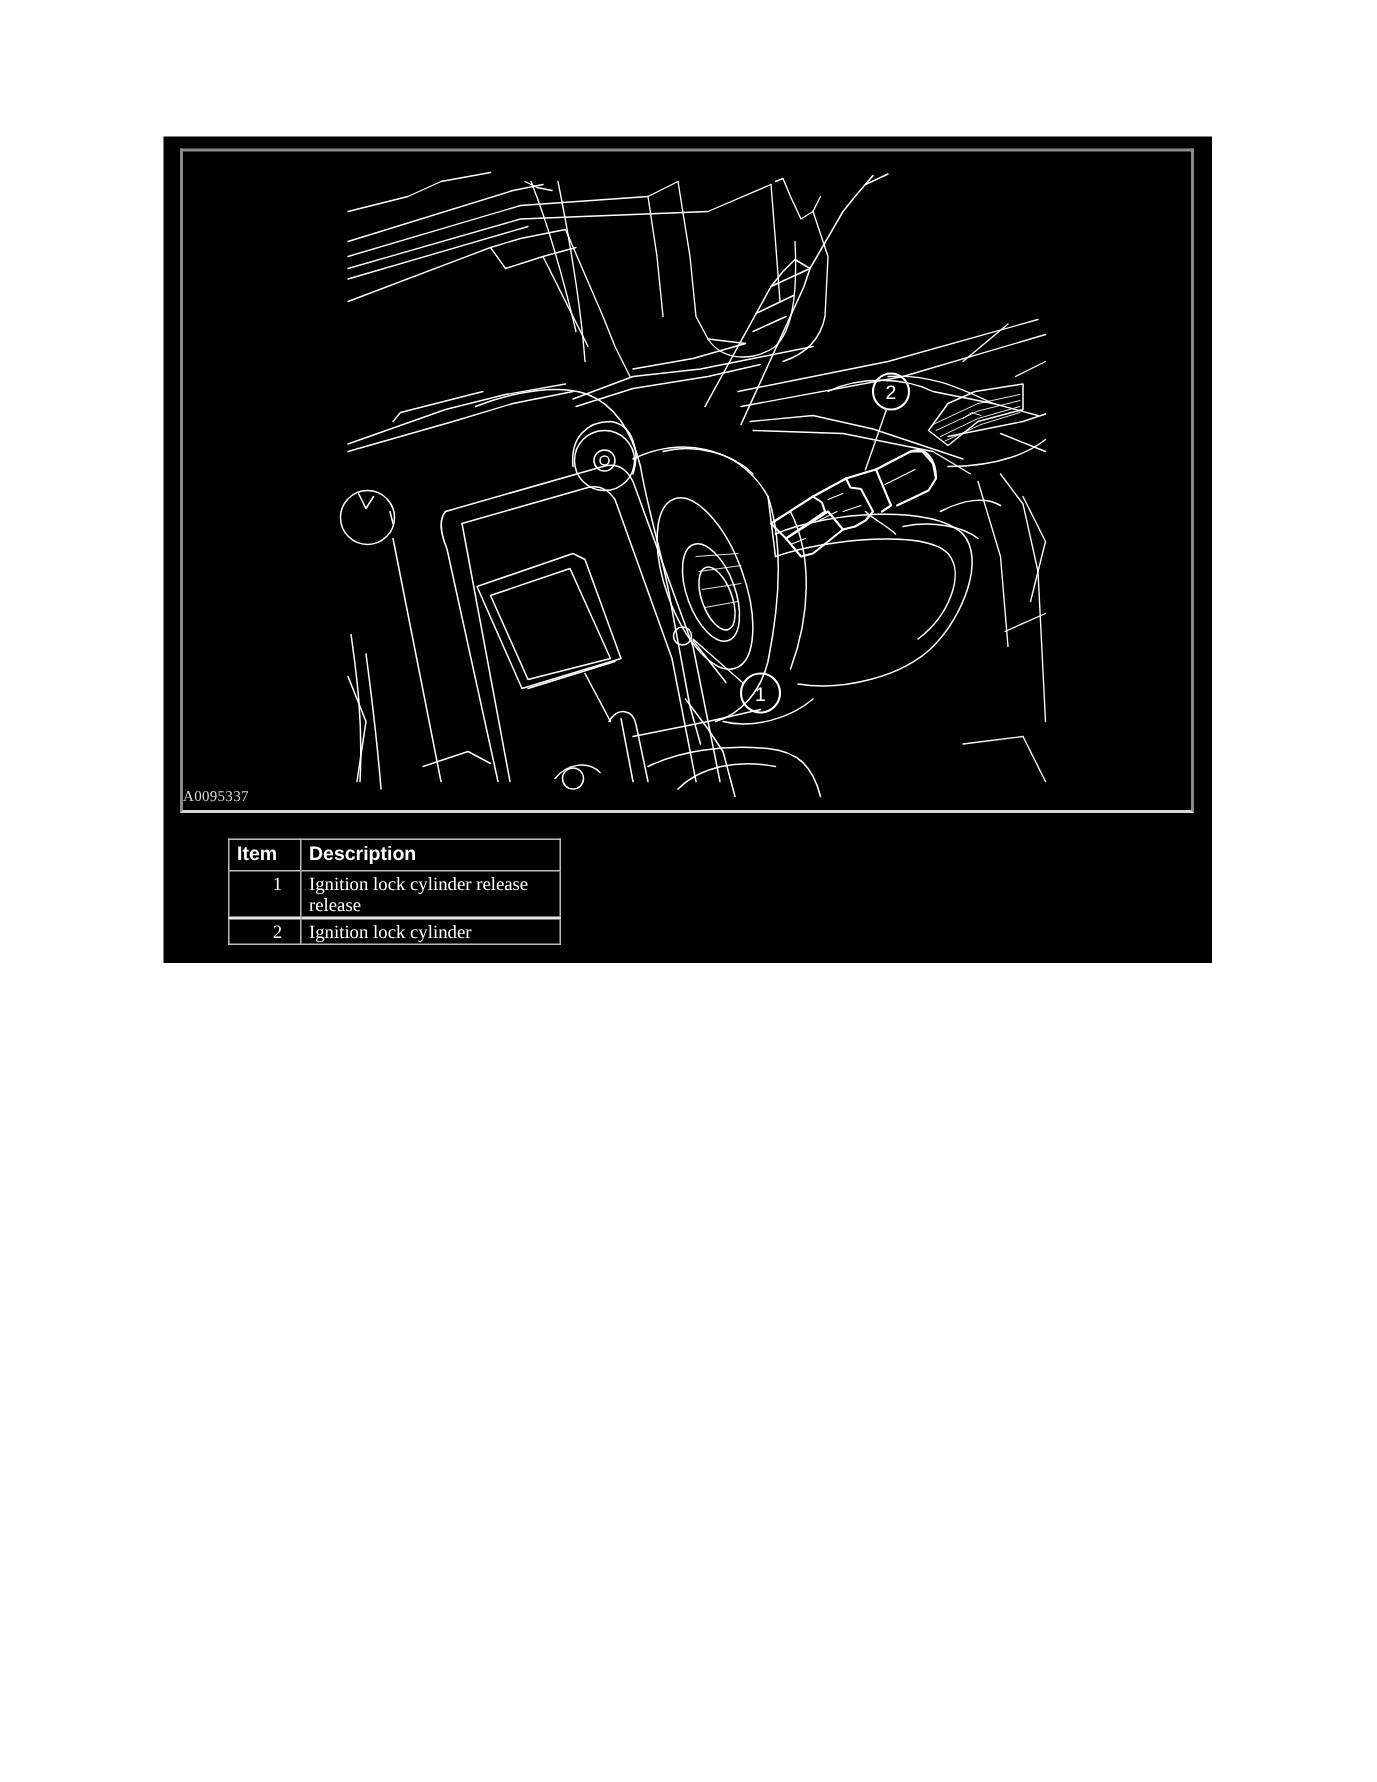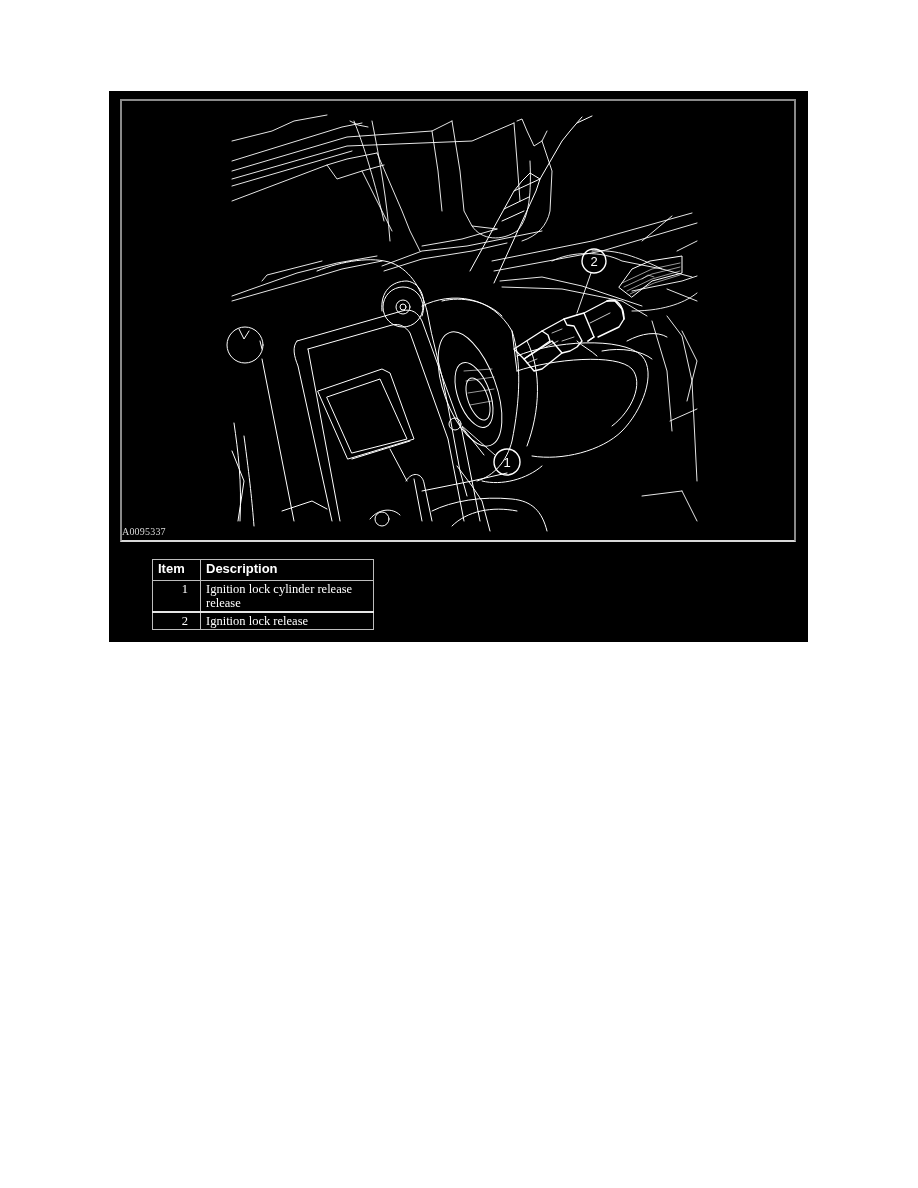--- a/index.html
+++ b/index.html
@@ -250,17 +250,17 @@
         <th>Description</th>
       </tr>
     </thead>
     <tbody>
       <tr class="row-1">
         <td class="num">1</td>
         <td>Ignition lock cylinder release release</td>
       </tr>
       <tr>
         <td class="num">2</td>
-        <td>Ignition lock release</td>
+        <td>Ignition lock cylinder</td>
       </tr>
     </tbody>
   </table>
 </div>
 
 </body></html>

